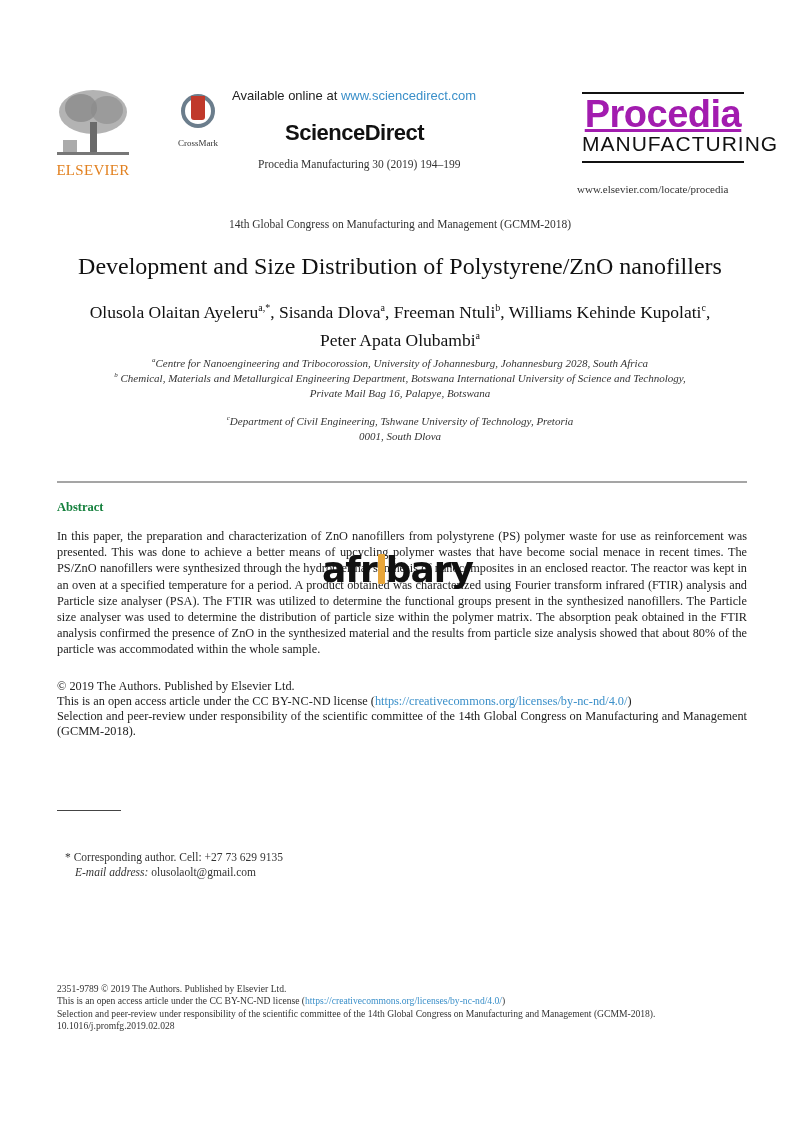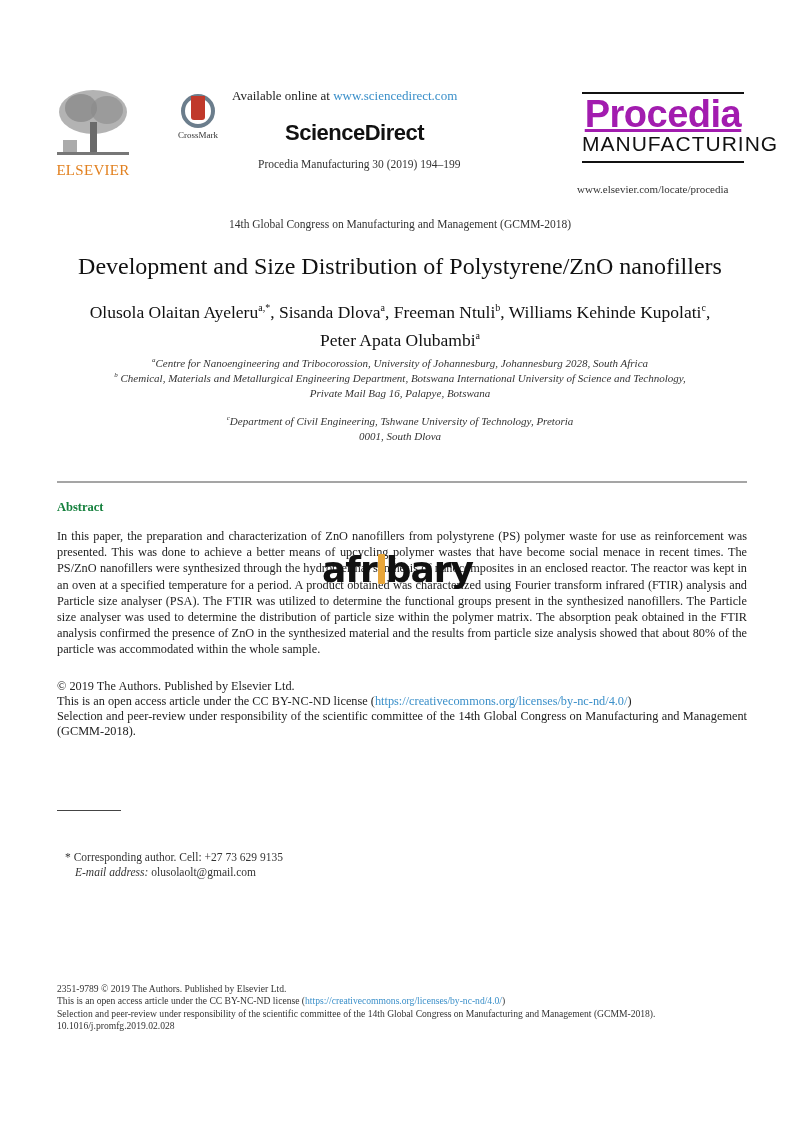--- a/index.html
+++ b/index.html
@@ -8,22 +8,22 @@
   .abs { position:absolute; }
   a, .link { color:#3a8fc9; text-decoration:none; }
 
   
   .elsevier-logo { left:55px; top:88px; width:76px; height:90px; }
   .elsevier-tree { width:72px; height:70px; margin-left:2px; }
   .elsevier-word { font-family:"Liberation Serif", serif; color:#e2801f; font-size:15px; letter-spacing:0.3px; margin-top:0px; text-align:center; }
   .crossmark { left:170px; top:94px; width:56px; text-align:center; }
   .crossmark-circle { width:34px; height:34px; border-radius:50%; border:4px solid #6b7d8c; margin:0 auto; position:relative; background:#fff; box-sizing:border-box; }
   .crossmark-circle:after { content:""; position:absolute; left:6px; top:-2px; width:14px; height:24px; background:#c0392b; border-radius:0 0 3px 3px; }
-  .crossmark-label { font-size:9px; color:#333; margin-top:2px; }
-  .avail { left:232px; top:88px; font-family:Liberation Serif, serif; font-size:13px; color:#222; }
+  .crossmark-label { font-size:9px; color:#333; margin-top:10px; }
+  .avail { left:232px; top:88px; font-family:Liberation Sans, sans-serif; font-size:13px; color:#222; }
   .sd-logo { left:285px; top:120px; font-family:"Liberation Sans", sans-serif; font-size:22px; font-weight:bold; color:#111; letter-spacing:-0.5px; }
   .journal-ref { left:258px; top:158px; font-size:11.5px; color:#333; }
   .procedia { left:582px; top:92px; width:162px; text-align:center; }
   .procedia .rule { height:2px; background:#111; }
   .procedia .big { font-family:"Liberation Sans", sans-serif; font-size:38px; font-weight:bold; color:#a21caf; line-height:40px; margin-top:0; letter-spacing:-0.5px;text-decoration:underline; }
   .procedia .sub { font-family:"Liberation Sans", sans-serif; font-size:21px; color:#111; letter-spacing:1px; line-height:20px; margin-bottom:7px; }
   .procedia-url { left:577px; top:183px; font-size:11px; color:#333; }
 
   .congress { left:0; width:800px; top:218px; text-align:center; font-size:11.5px; color:#333; }
   .title { left:0; width:800px; top:253px; text-align:center; font-size:24px; color:#111; }

